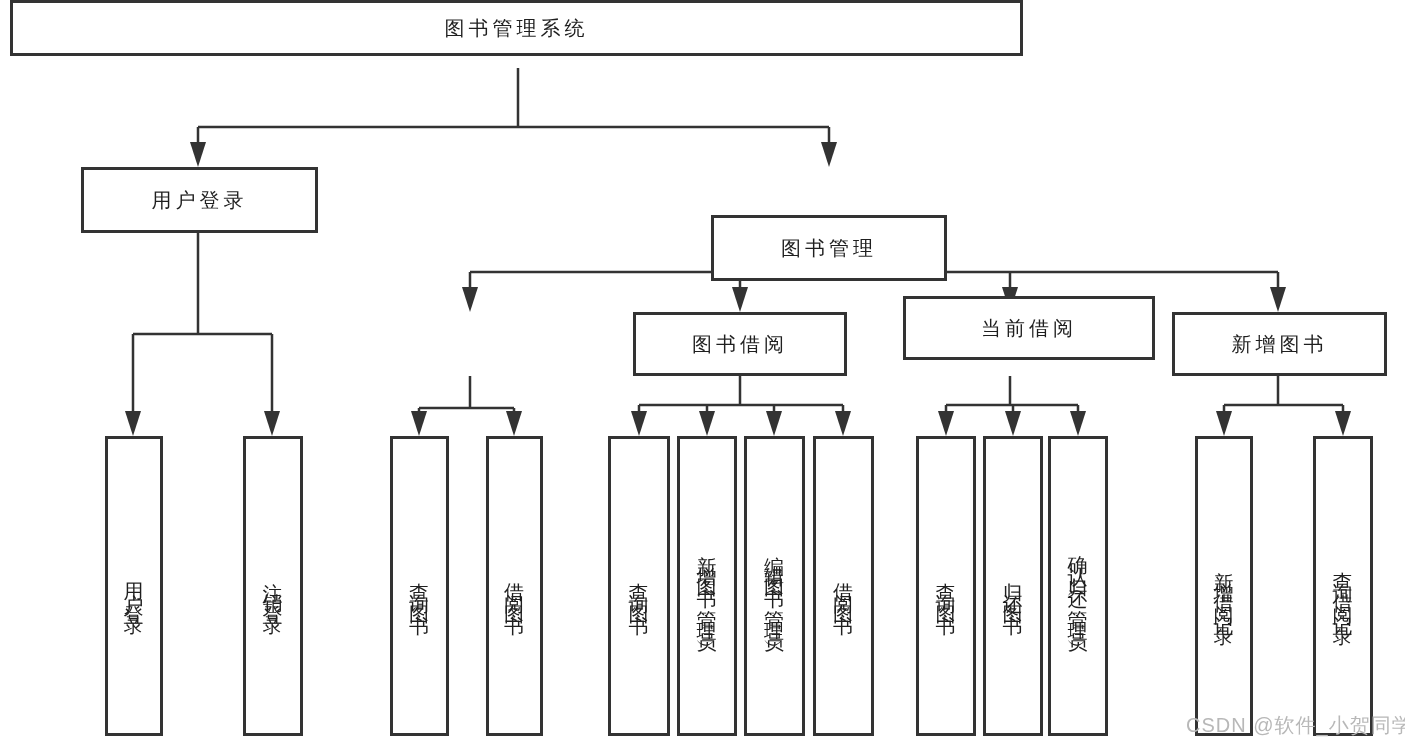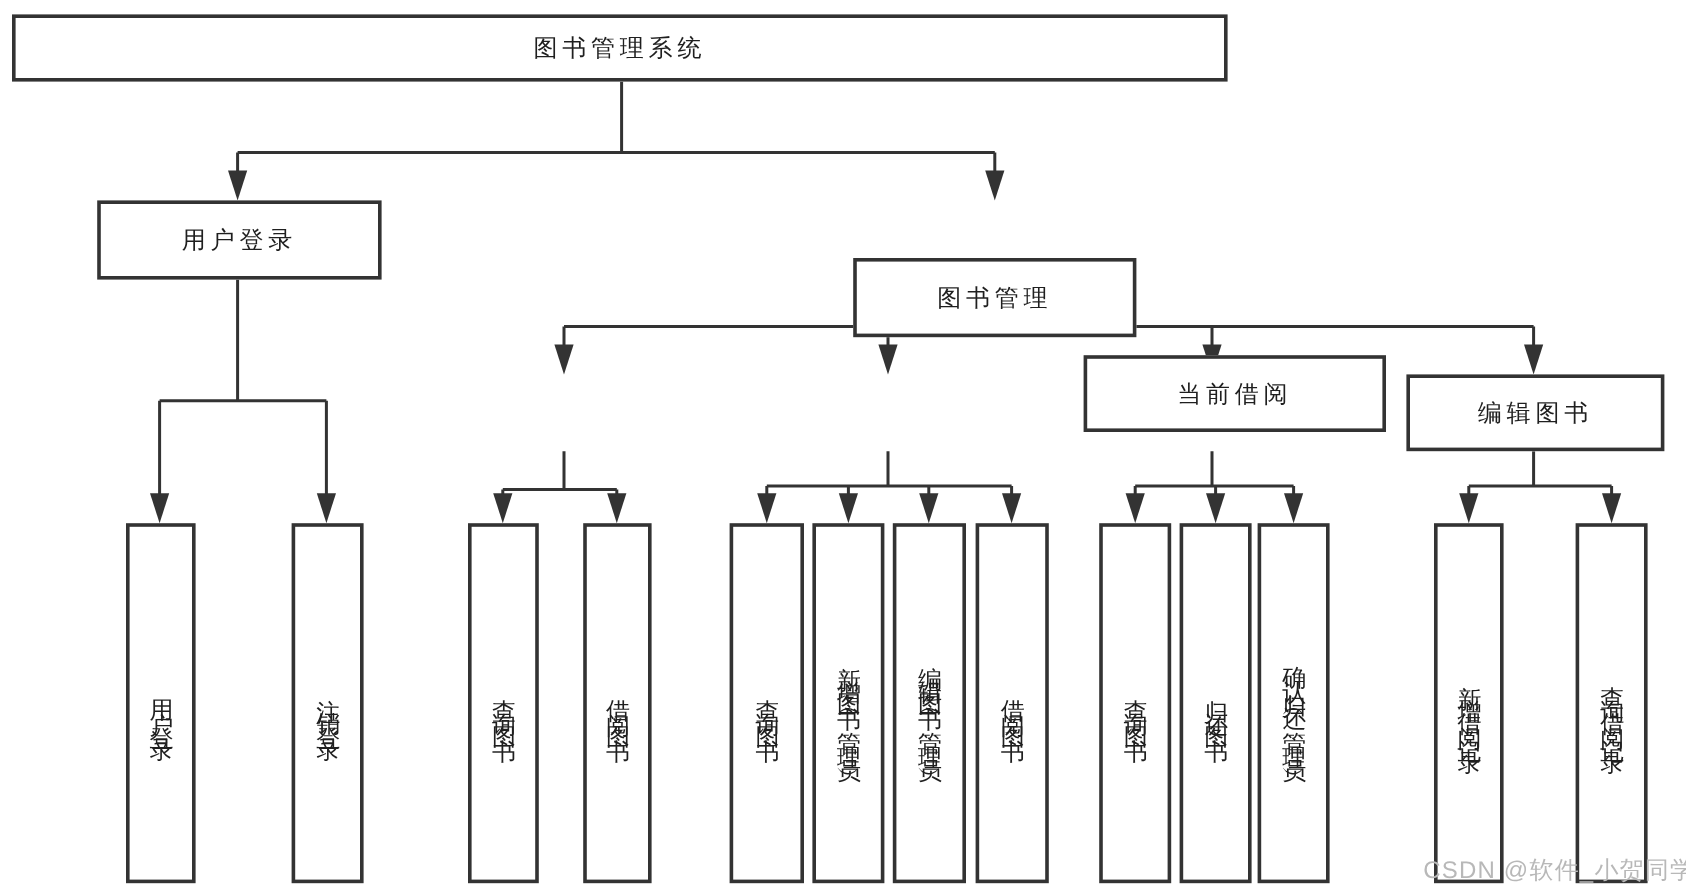--- a/index.html
+++ b/index.html
@@ -75,27 +75,28 @@
       <polygon points="766,411 782,411 774,436"></polygon>
       <polygon points="835,411 851,411 843,436"></polygon>
       <polygon points="938,411 954,411 946,436"></polygon>
       <polygon points="1005,411 1021,411 1013,436"></polygon>
       <polygon points="1070,411 1086,411 1078,436"></polygon>
       <polygon points="1216,411 1232,411 1224,436"></polygon>
       <polygon points="1335,411 1351,411 1343,436"></polygon>
     </g>
   </svg>
 
-  <div class="box h-box" style="left:10px;top:12px;width:1013px;height:56px;text-align:center;">图书管理系统</div>
+  <div class="box h-box" style="left:10px;top:0;width:1013px;height:56px;text-align:center;">图书管理系统</div>
 
   <div class="box h-box" style="left:81px;top:167px;width:237px;height:66px;">用户登录</div>
   <div class="box h-box" style="left:711px;top:167px;width:236px;height:66px;margin-top:48px;">图书管理</div>
 
+  <div class="box h-box" style="left:633px;top:312px;width:214px;height:64px;">图书借阅</div>
   <div class="box h-box" style="left:903px;top:296px;width:252px;height:64px;">当前借阅</div>
-  <div class="box h-box" style="left:1172px;top:312px;width:215px;height:64px;">编辑图书</div>
+  <div class="box h-box" style="left:1172px;top:312px;width:215px;height:64px;">新增图书</div>
 
   <div class="box leaf" style="left:105px;top:436px;width:58px;height:300px;">用户登录</div>
   <div class="box leaf" style="left:243px;top:436px;width:60px;height:300px;">注销登录</div>
 
   <div class="box leaf" style="left:390px;top:436px;width:59px;height:300px;">查询图书</div>
   <div class="box leaf" style="left:486px;top:436px;width:57px;height:300px;">借阅图书</div>
 
   <div class="box leaf" style="left:608px;top:436px;width:62px;height:300px;">查询图书</div>
   <div class="box leaf" style="left:677px;top:436px;width:60px;height:300px;">新增图书（管理员）</div>
   <div class="box leaf" style="left:744px;top:436px;width:61px;height:300px;">编辑图书（管理员）</div>

